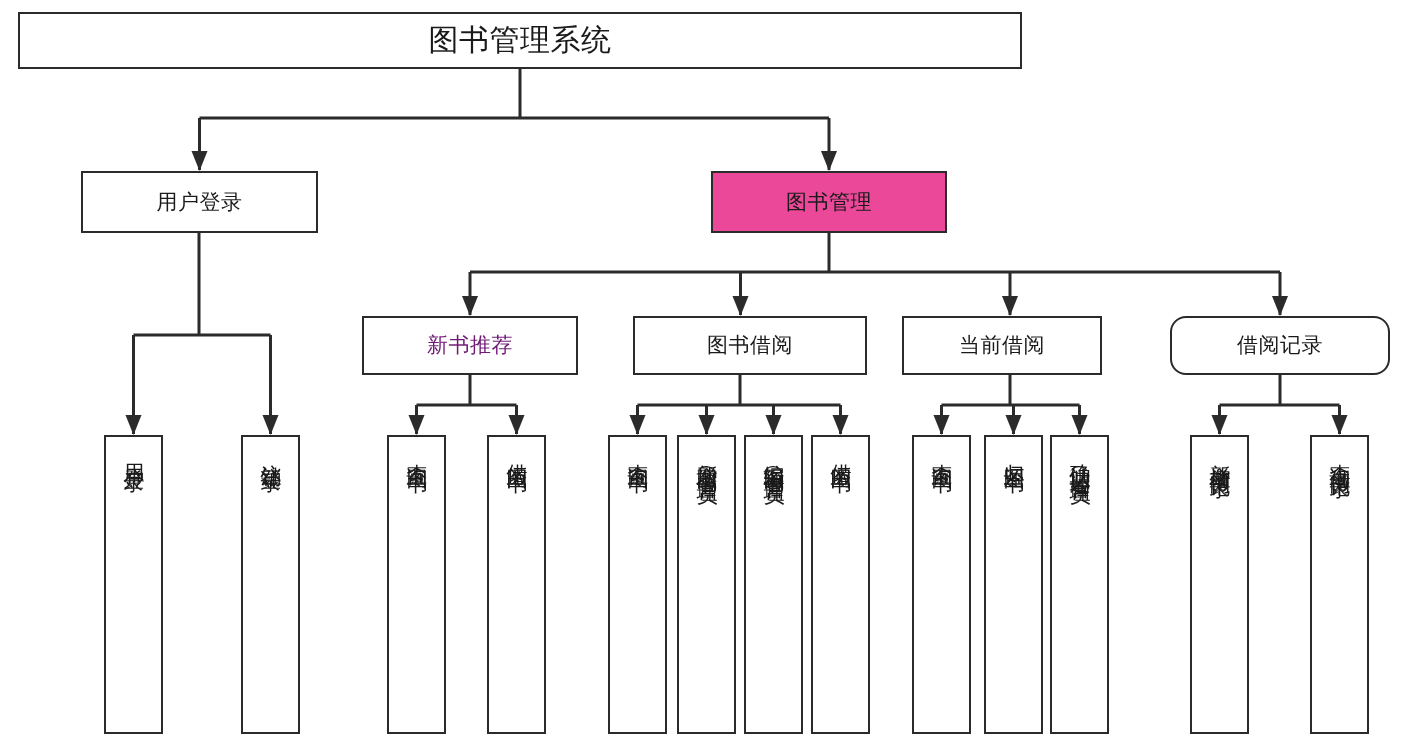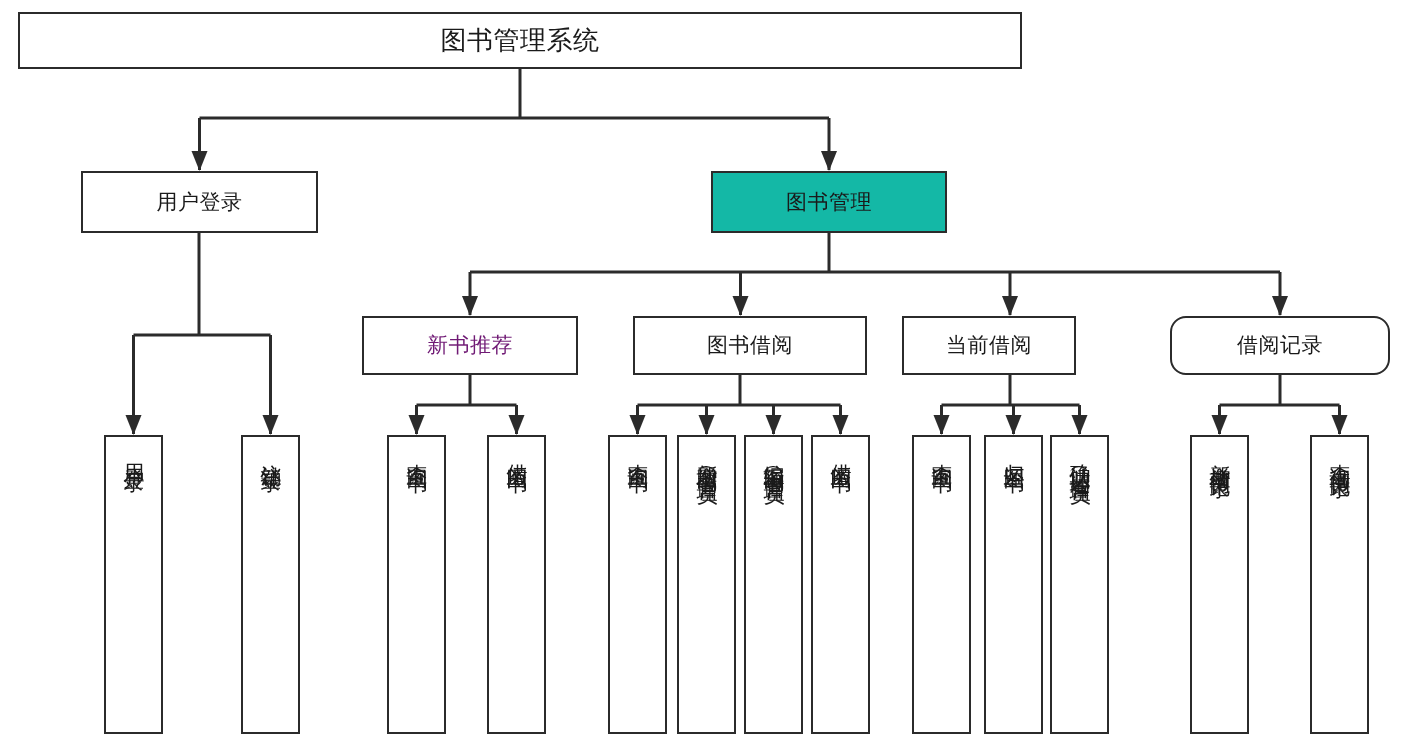--- a/index.html
+++ b/index.html
@@ -52,21 +52,21 @@
   }
   .node-box.vertical .node-label {
     writing-mode: vertical-rl;
     text-orientation: upright;
     -webkit-writing-mode: vertical-rl;
     font-size: 21px;
     letter-spacing: 3px;
     line-height: 1;
     white-space: nowrap;
   }
-  .node-box.root .node-label { font-size: 26px; }
+  .node-box.root .node-label { font-size: 30px; }
   .watermark {
     position: absolute;
     right: 8px;
     bottom: 6px;
     font-size: 17px;
     color: #b9b9b9;
     letter-spacing: 0.5px;
     white-space: nowrap;
     pointer-events: none;
   }
@@ -131,30 +131,30 @@
         <polygon points="1331.5,415 1347.5,415 1339.5,435" fill="#2b2b2b" stroke="none"></polygon>
       </g>
   </svg>
   <div id="nodes-layer">
       <div class="node-box root" style="left: 18px; top: 12px; width: 1004px; height: 57px; border-color: rgb(43, 43, 43); background: rgb(255, 255, 255);">
         <span class="node-label" style="color: rgb(26, 26, 26);">图书管理系统</span>
       </div>
       <div class="node-box" style="left: 81px; top: 171px; width: 237px; height: 62px; border-color: rgb(43, 43, 43); background: rgb(255, 255, 255);">
         <span class="node-label" style="color: rgb(26, 26, 26);">用户登录</span>
       </div>
-      <div class="node-box" style="left: 711px; top: 171px; width: 236px; height: 62px; border-color: rgb(43, 43, 43); background: #14b8a6;">
+      <div class="node-box" style="left: 711px; top: 171px; width: 236px; height: 62px; border-color: rgb(43, 43, 43); background: #ec4899;">
         <span class="node-label" style="color: rgb(26, 26, 26);">图书管理</span>
       </div>
       <div class="node-box" style="left: 362px; top: 316px; width: 216px; height: 59px; border-color: rgb(43, 43, 43); background: rgb(255, 255, 255);">
         <span class="node-label" style="color: #701a75;">新书推荐</span>
       </div>
       <div class="node-box" style="left: 633px; top: 316px; width: 234px; height: 59px; border-color: rgb(43, 43, 43); background: rgb(255, 255, 255);">
         <span class="node-label" style="color: rgb(26, 26, 26);">图书借阅</span>
       </div>
-      <div class="node-box" style="left: 902px; top: 316px; width: 174px; height: 59px; border-color: rgb(43, 43, 43); background: rgb(255, 255, 255);">
+      <div class="node-box" style="left: 902px; top: 316px; width: 200px; height: 59px; border-color: rgb(43, 43, 43); background: rgb(255, 255, 255);">
         <span class="node-label" style="color: rgb(26, 26, 26);">当前借阅</span>
       </div>
       <div class="node-box" style="left: 1170px; top: 316px; width: 220px; height: 59px; border-color: rgb(43, 43, 43); background: rgb(255, 255, 255); border-radius: 16px;">
         <span class="node-label" style="color: rgb(26, 26, 26);">借阅记录</span>
       </div>
       <div class="node-box vertical" style="left: 104px; top: 435px; width: 59px; height: 299px; border-color: rgb(43, 43, 43); background: rgb(255, 255, 255);">
         <span class="node-label" style="color: rgb(26, 26, 26);">用户登录</span>
       </div>
       <div class="node-box vertical" style="left: 241px; top: 435px; width: 59px; height: 299px; border-color: rgb(43, 43, 43); background: rgb(255, 255, 255);">
         <span class="node-label" style="color: rgb(26, 26, 26);">注销登录</span>

